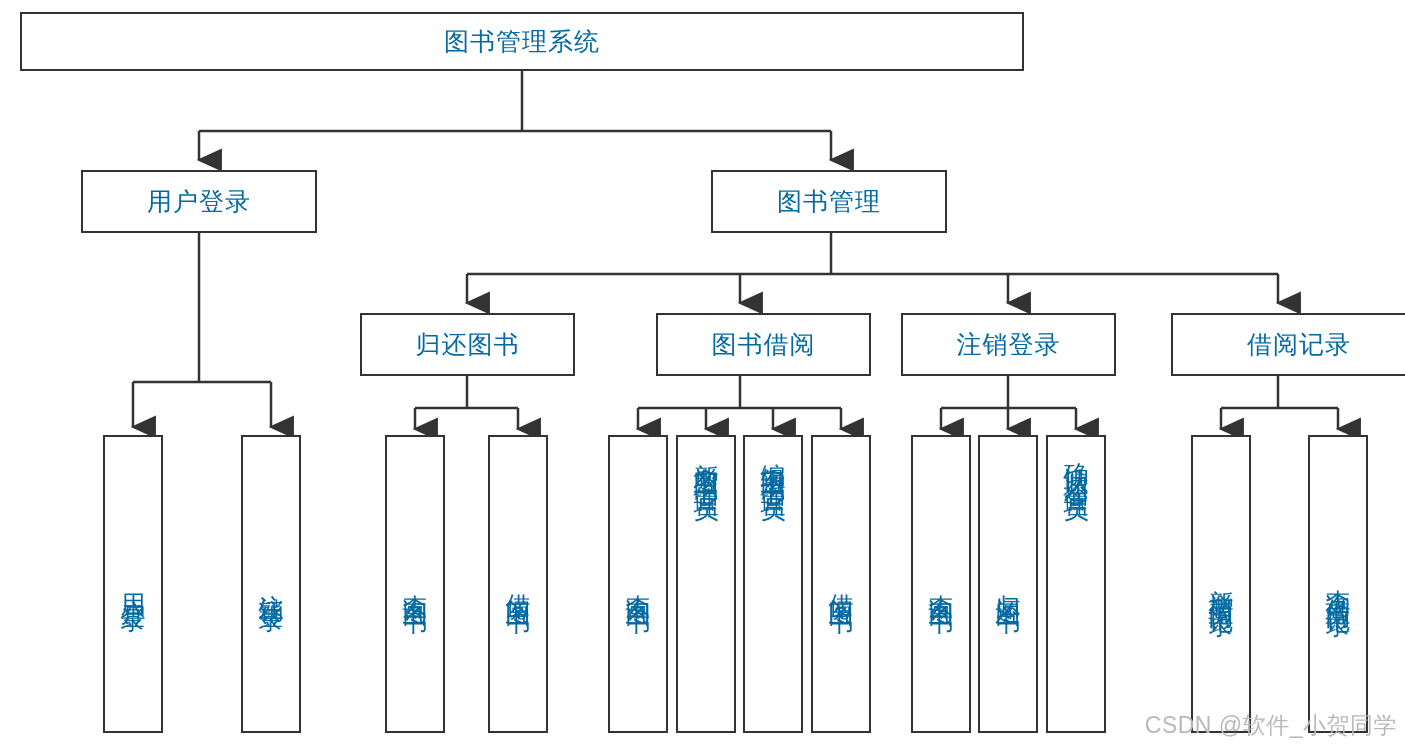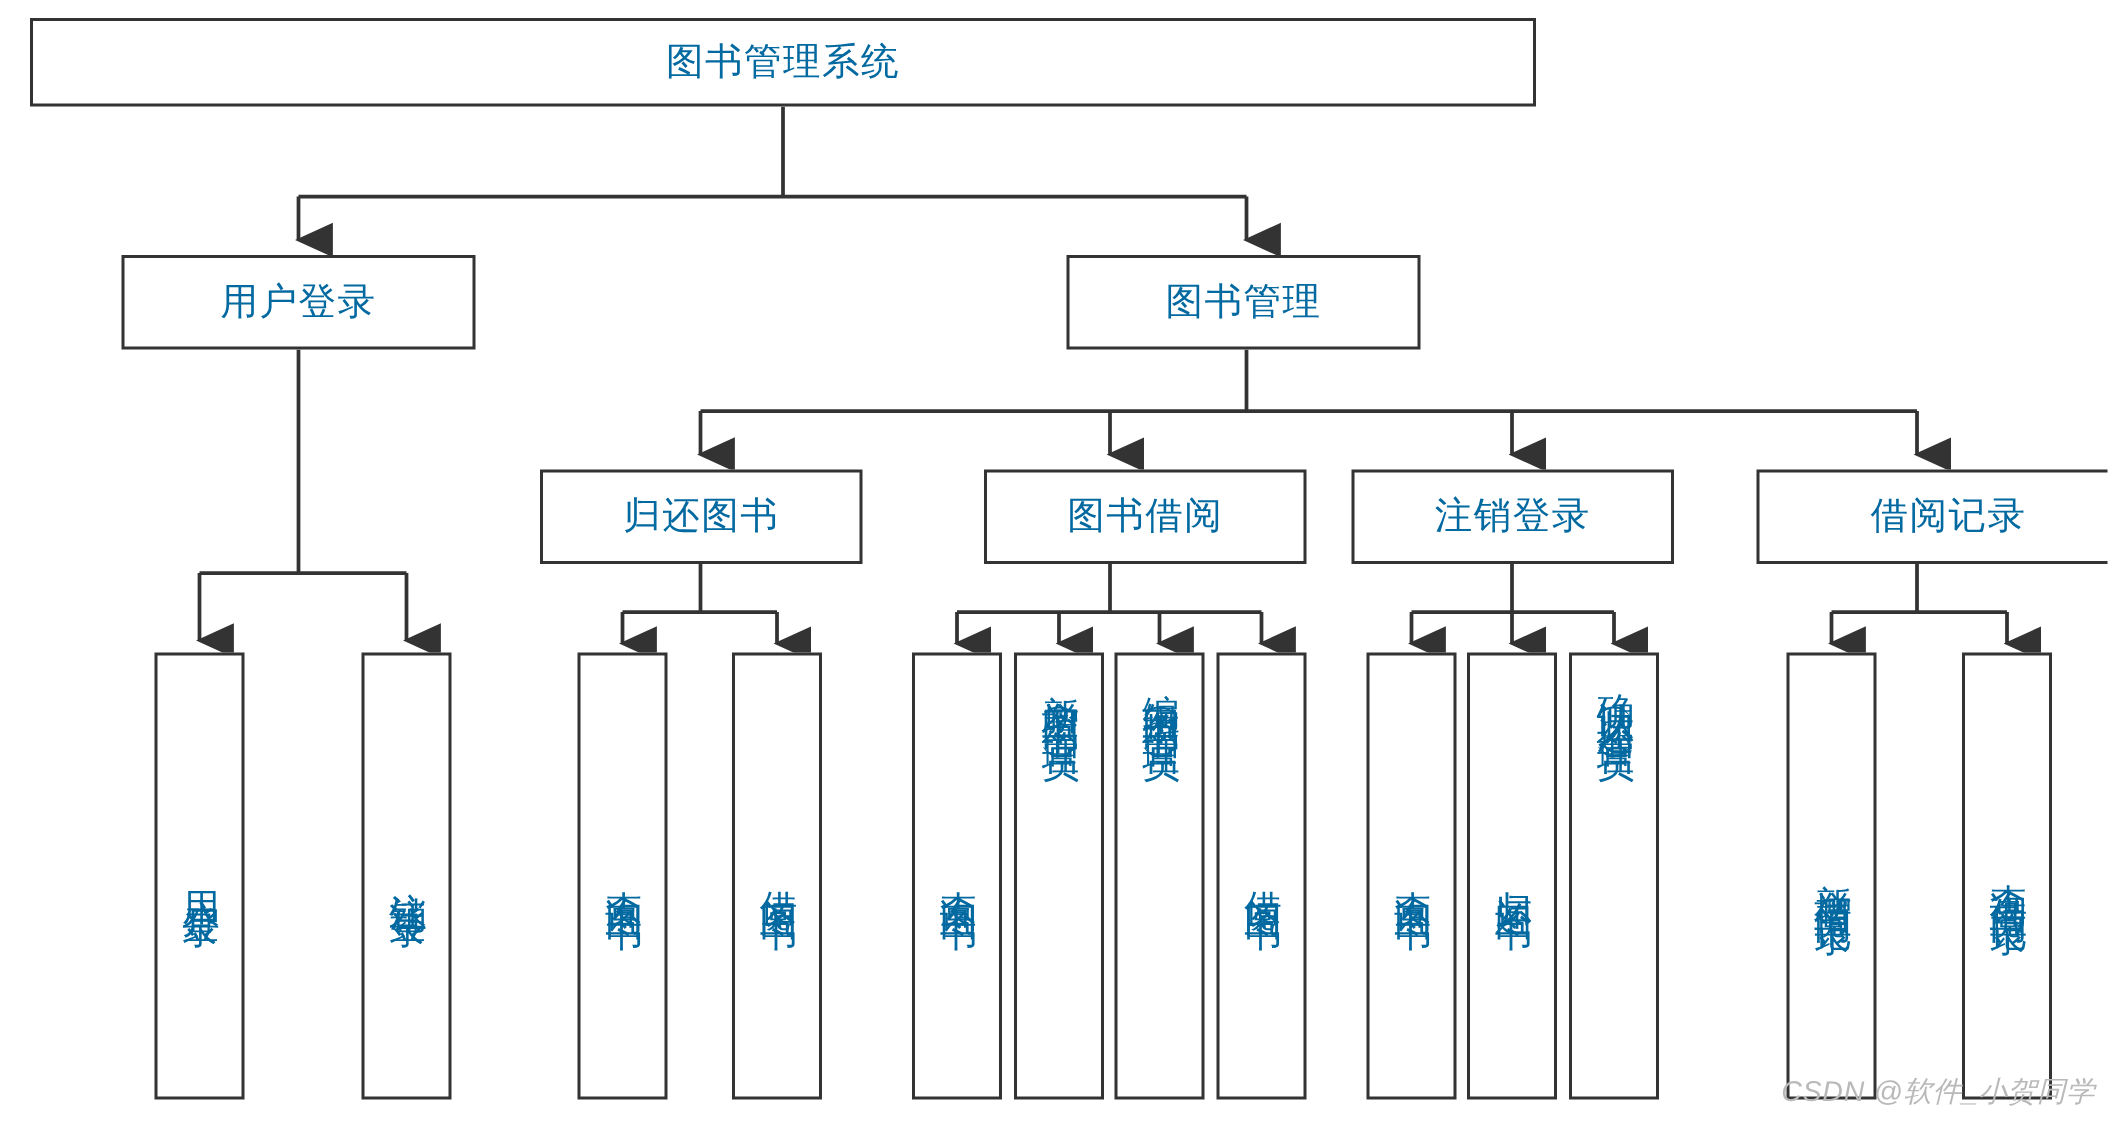--- a/index.html
+++ b/index.html
@@ -60,26 +60,25 @@
     max-height: 100%;
     text-align: center;
   }
   .node.vert.toppad {
     align-items: flex-start;
   }
   .watermark {
     position: absolute;
     right: 8px;
     bottom: 6px;
-    font-size: 19px;
+    font-size: 23px;
     color: #b9b9b9;
     letter-spacing: 0.5px;
     z-index: 3;
     white-space: nowrap;
-    font-style: italic;
   }
 </style>
 </head>
 <body>
 
 <div id="diagram">
 
   <svg id="edges" viewBox="0 0 1405 747">
     <defs>
       <marker id="arrow" viewBox="0 0 12 12" refX="6" refY="10" markerWidth="11" markerHeight="11" orient="auto-start-reverse">

